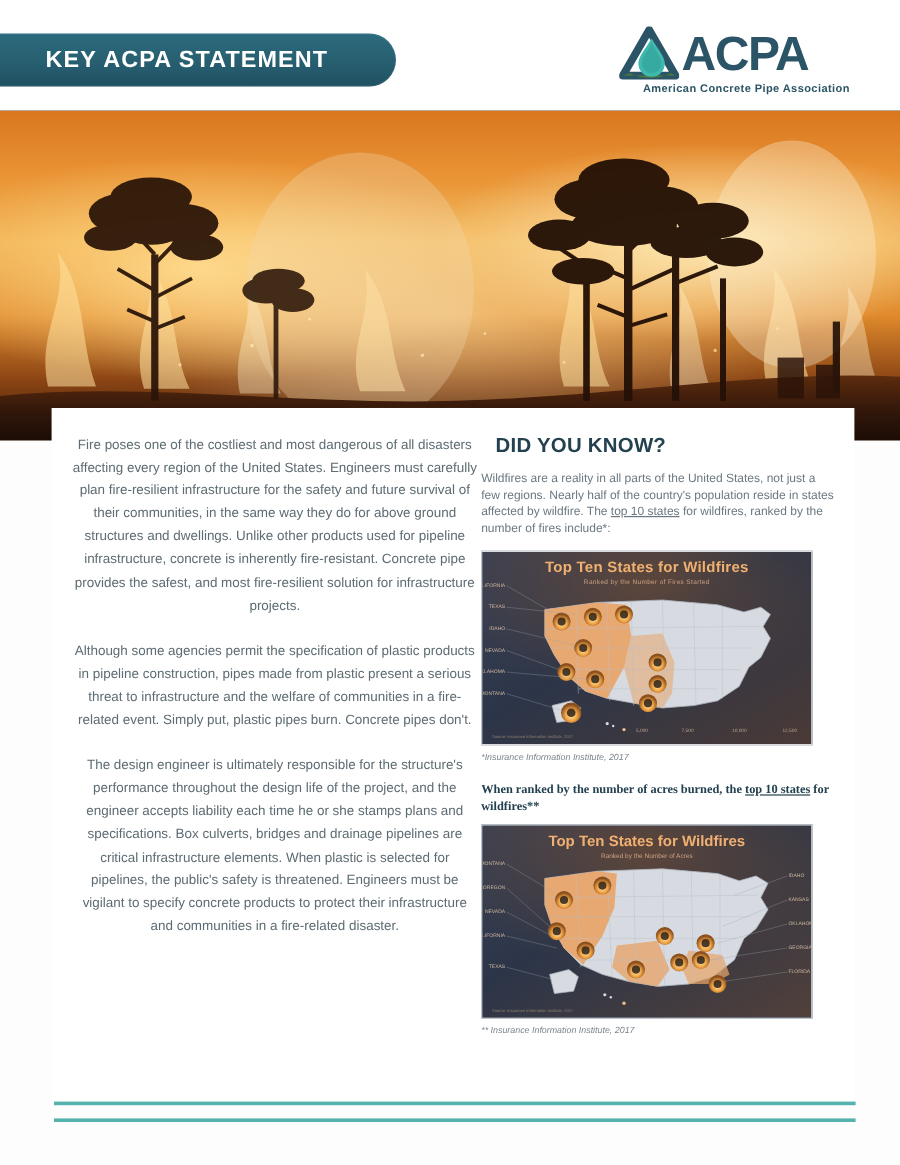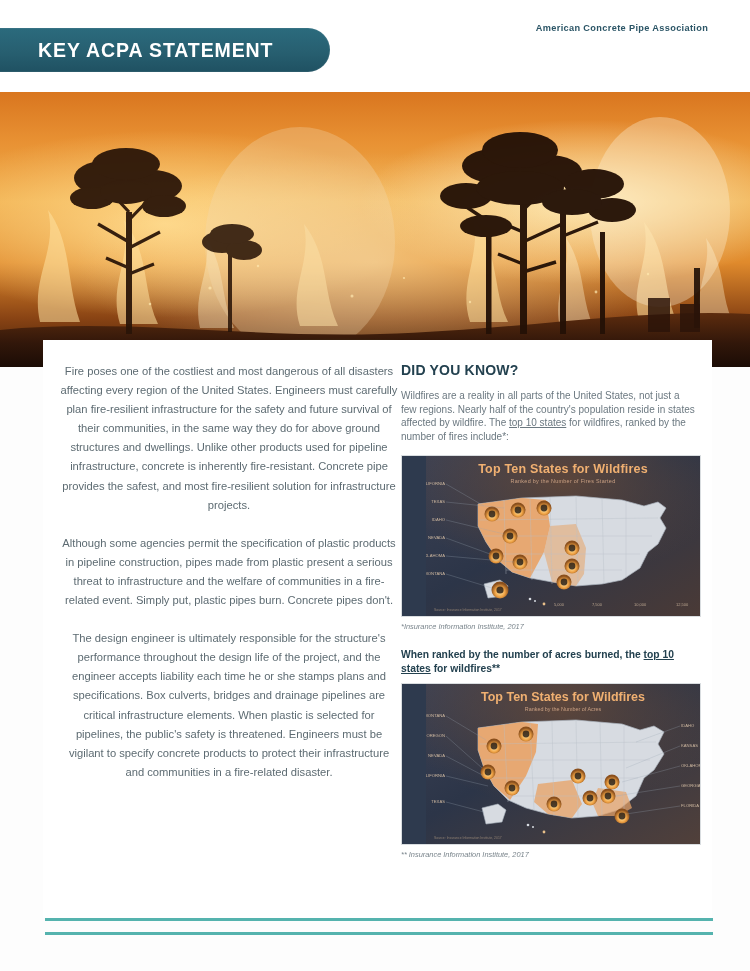--- a/index.html
+++ b/index.html
@@ -103,24 +103,24 @@
     text-align:center;
   }
   .body-p:last-child{margin-bottom:12px;}
 
   
   .col-right{
     position:absolute;left:358px;top:22px;width:296px;
   }
   .dyk-title{
     color:#23414f;
-    font-size:14px;
+    font-size:17px;
     font-weight:bold;
     letter-spacing:.2px;
-    margin:0 0 11px 0;
+    margin:0 0 11px 12px;
     font-family:"Liberation Sans", sans-serif;
   }
   .dyk-body{
     color:#6b7880;
     font-size:10px;
     line-height:13.6px;
     margin:0 0 12px 0;
     font-family:"Liberation Sans", sans-serif;
   }
   .dyk-link{
@@ -133,32 +133,31 @@
     font-style:italic;
     margin:5px 0 0 0;
     font-family:"Liberation Sans", sans-serif;
   }
   .subhead{
     color:#23414f;
     font-size:10.3px;
     font-weight:bold;
     line-height:13.4px;
     margin:17px 0 8px 0;
-    font-family:Liberation Sans, sans-serif;
+    font-family:Liberation Serif, serif;
   }
   .subhead .dyk-link{color:#23414f;}
 
   
   .map-card{
     width:274px;height:160px;
     position:relative;
     overflow:hidden;
     border:1px solid #d9dde0;
     background:#2e3a4e;
-    padding-left:24px;
   }
   .map-card svg{display:block;width:274px;height:160px;}
 
   
   .rule{
     position:absolute;left:45px;width:668px;height:2.5px;
     background:#55b3ae;
     z-index:4;
   }
   .rule.r1{top:918px;}
@@ -285,20 +284,31 @@
     </svg>
   </div>
 
   <div class="header">
 
     <div class="kis-banner">
       <span class="kis-text">KEY ACPA STATEMENT</span>
     </div>
 
     <div class="logo">
+      <div class="logo-row">
+        <span class="logo-mark">
+          <svg viewBox="0 0 50 46" width="50" height="46" aria-hidden="true">
+            <path d="M25 3 L47 41 L3 41 Z" fill="none" stroke="#2b5566" stroke-width="6.5" stroke-linejoin="round"></path>
+            <path d="M9 39 C18 44 34 44 43 39 L47 41 L3 41 Z" fill="#4c7a3c"></path>
+            <path d="M27 10 C33 20 38 25 38 31 A11 11 0 0 1 16 31 C16 25 21 20 27 10 Z" fill="#3fb8ae"></path>
+            <path d="M27 14 C31 22 35 26 35 31 A8 8 0 0 1 19 31 C19 26 23 22 27 14 Z" fill="#2f9e98" opacity=".55"></path>
+          </svg>
+        </span>
+        <span class="logo-word">ACPA</span>
+      </div>
       <div class="logo-sub">American Concrete Pipe Association</div>
     </div>
   </div>
 
   <div class="panel">
     <div class="panel-inner">
 
       <div class="col-left">
 
         <p class="body-p">Fire poses one of the costliest and most dangerous of all disasters affecting every region of the United States. Engineers must carefully plan fire-resilient infrastructure for the safety and future survival of their communities, in the same way they do for above ground structures and dwellings. Unlike other products used for pipeline infrastructure, concrete is inherently fire-resistant. Concrete pipe provides the safest, and most fire-resilient solution for infrastructure projects.</p>

